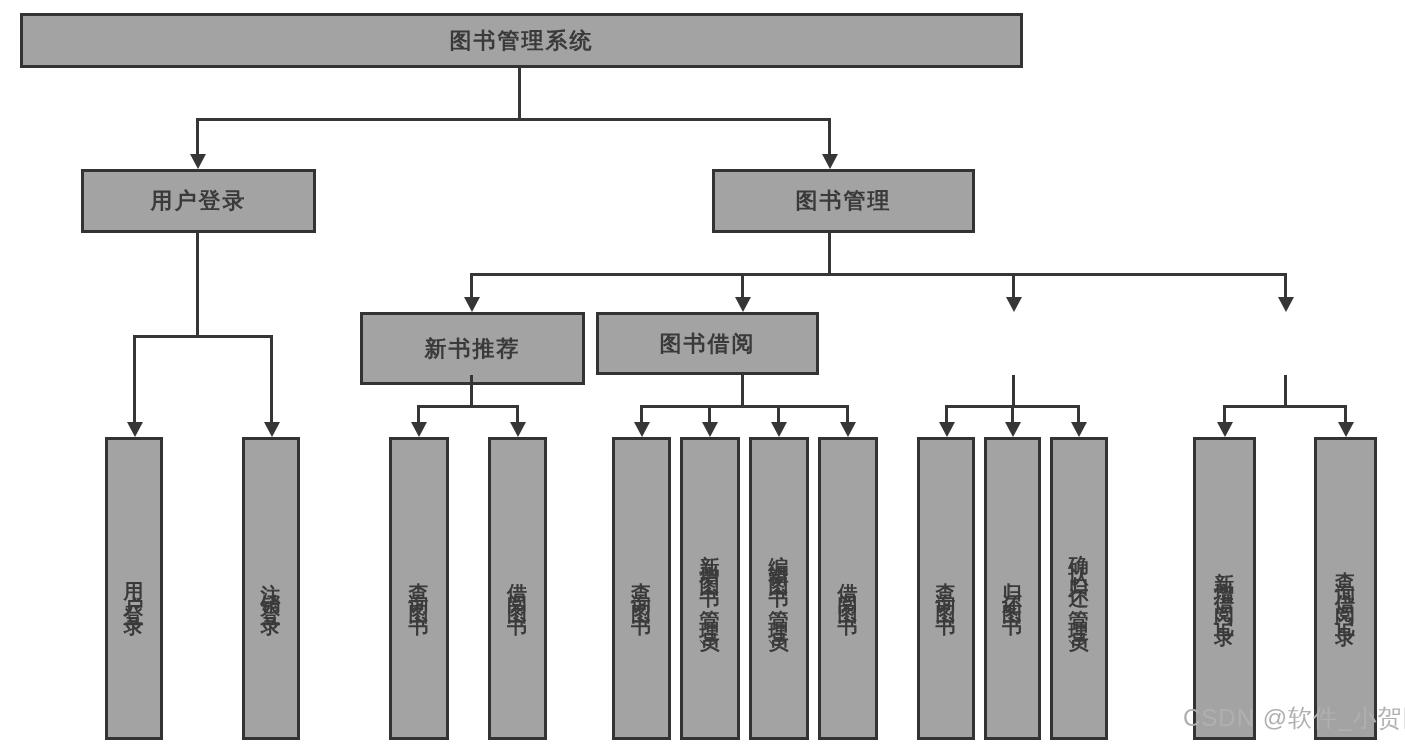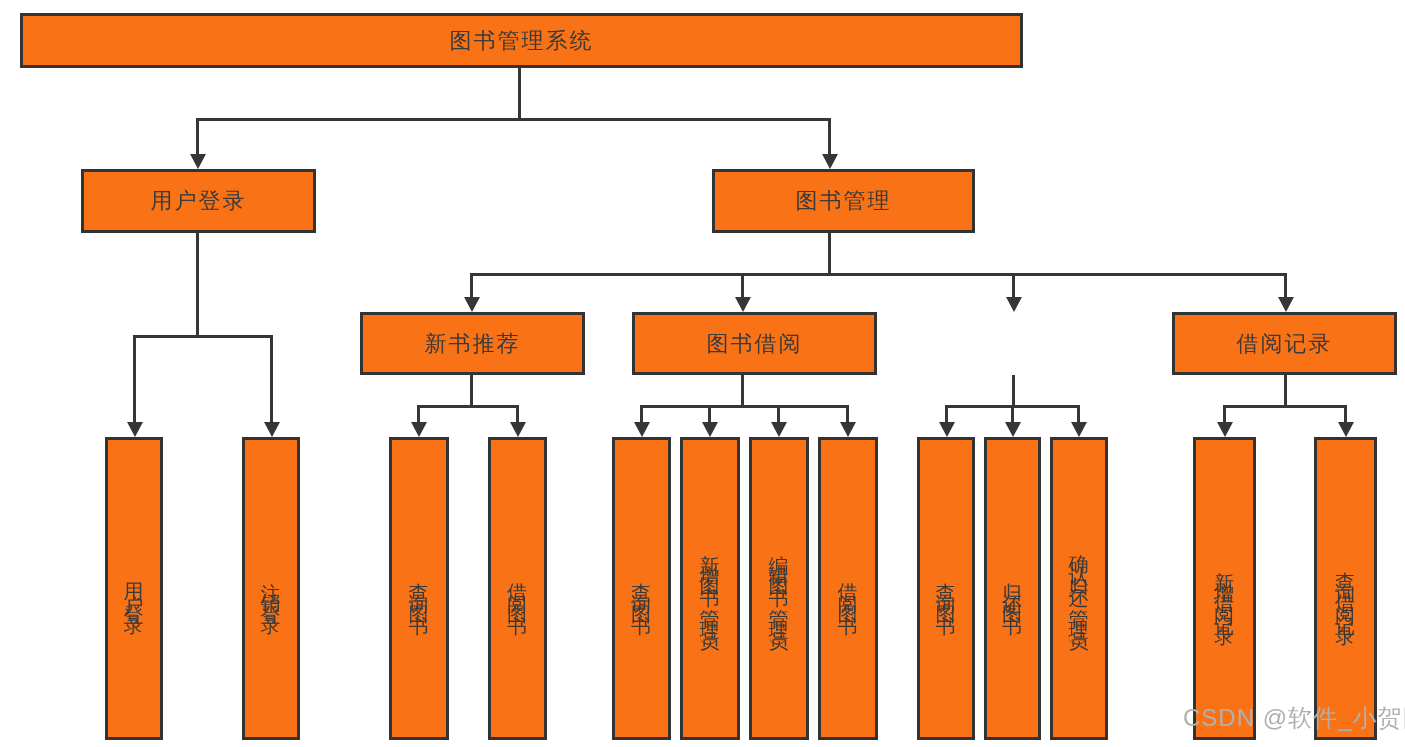--- a/index.html
+++ b/index.html
@@ -12,25 +12,26 @@
     width: 1405px;
     height: 747px;
     background: #ffffff;
     overflow: hidden;
   }
   
   .hbox, .vbox {
     position: absolute;
     box-sizing: border-box;
     border: 3px solid #333333;
-    background: #f97316;
+    background: #a3a3a3;
     color: #3a3a3a;
     display: flex;
     align-items: center;
     justify-content: center;
+    font-weight: bold;
   }
   .hbox {
     font-size: 22px;
     letter-spacing: 2px;
     white-space: nowrap;
   }
   .vbox {
     top: 437px;
     height: 303px;
     font-size: 20px;
@@ -92,23 +93,22 @@
   <div class="arrow" style="left:133px; top:335px; height:87px;"></div>
   <div class="arrow" style="left:270px; top:335px; height:87px;"></div>
 
   <div class="vline" style="left:828px; top:233px; height:40px;"></div>
   <div class="hline" style="left:471px; top:273px; width:815px;"></div>
   <div class="arrow" style="left:470px; top:273px; height:24px;"></div>
   <div class="arrow" style="left:741px; top:273px; height:24px;"></div>
   <div class="arrow" style="left:1012px; top:273px; height:24px;"></div>
   <div class="arrow" style="left:1284px; top:273px; height:24px;"></div>
 
-  <div class="hbox" style="left:360px; top:312px; width:225px; height:63px;">新书推荐</div>
-  <div class="hbox" style="left:632px; top:312px; width:245px; height:63px;">图书借阅</div>
-  <div class="hbox" style="left:1172px; top:312px; width:225px; height:63px;">借阅记录</div>
+  <div class="hbox" style="left:360px; top:312px; width:225px; height:73px;">新书推荐</div>
+  <div class="hbox" style="left:596px; top:312px; width:223px; height:63px;">图书借阅</div>
 
   <div class="vline" style="left:470px; top:375px; height:30px;"></div>
   <div class="hline" style="left:417px; top:405px; width:101px;"></div>
   <div class="arrow" style="left:417px; top:405px; height:17px;"></div>
   <div class="arrow" style="left:516px; top:405px; height:17px;"></div>
 
   <div class="vline" style="left:741px; top:375px; height:30px;"></div>
   <div class="hline" style="left:640px; top:405px; width:208px;"></div>
   <div class="arrow" style="left:640px; top:405px; height:17px;"></div>
   <div class="arrow" style="left:708px; top:405px; height:17px;"></div>

